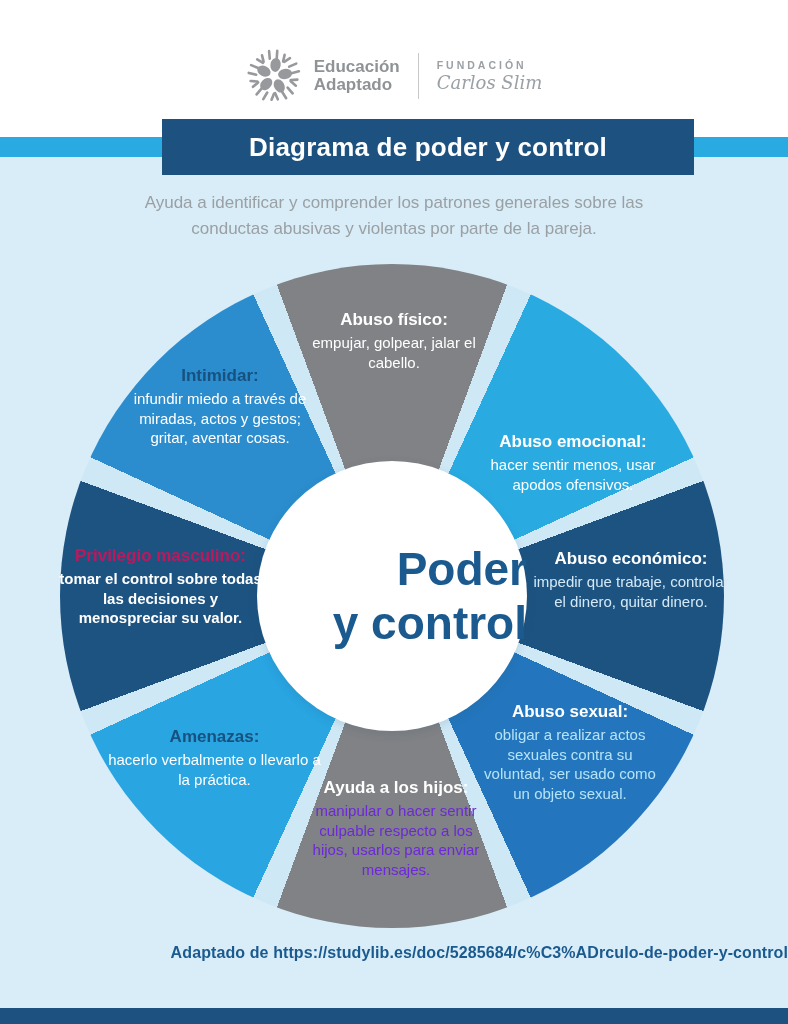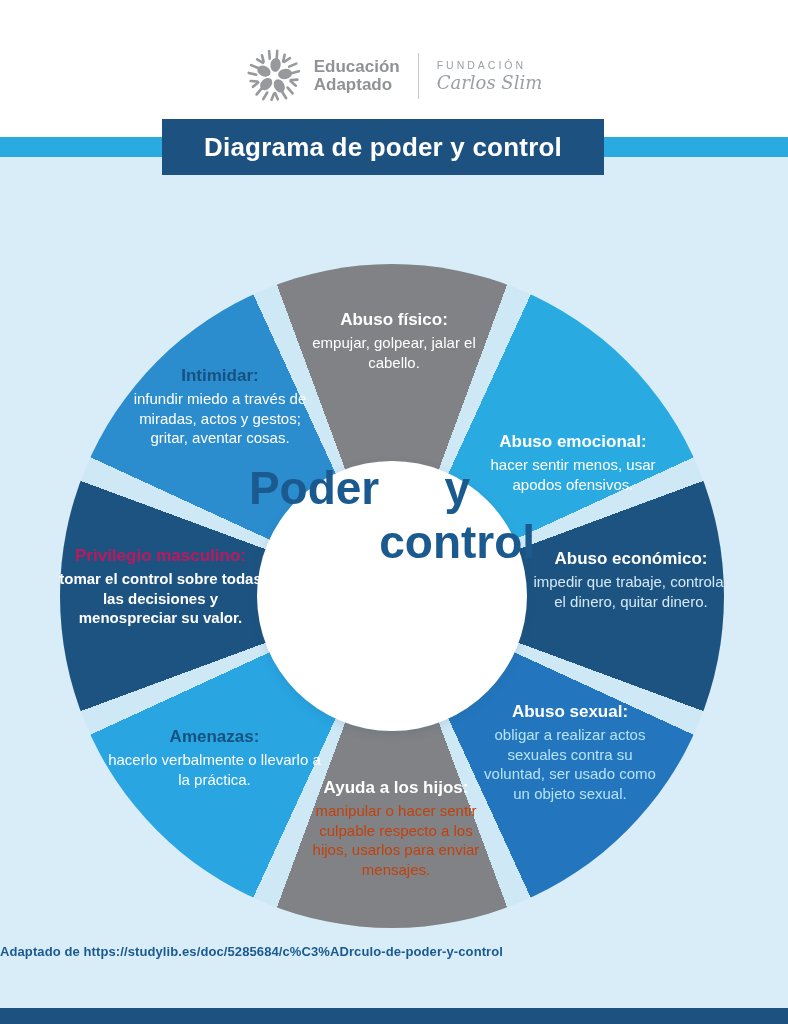--- a/index.html
+++ b/index.html
@@ -8,50 +8,50 @@
 
   
   .white-band{position:absolute;left:0;top:0;width:100%;height:137px;background:#ffffff;}
   .cyan-stripe{position:absolute;left:0;top:137px;width:100%;height:20px;background:var(--stripe,#29abe2);}
 
   
   .logo-row{position:absolute;left:0;top:48px;width:100%;display:flex;justify-content:center;align-items:center;gap:12px;}
   .brand-text{color:var(--logo_gray,#8f9396);font-weight:bold;font-size:17px;line-height:1.08;}
   .logo-divider{width:1px;height:46px;background:#c6c8ca;margin:0 6px;}
   .partner{display:flex;flex-direction:column;justify-content:center;}
-  .partner-label{color:#9aa0a4;font-size:10.5px;letter-spacing:3px;font-weight:normal;}
+  .partner-label{color:#9aa0a4;font-size:10.5px;letter-spacing:3px;font-weight:bold;}
   .partner-name{color:#9aa0a4;font-size:18px;font-family:"DejaVu Serif",serif;font-style:italic;margin-top:1px;}
 
   
-  .banner{position:absolute;left:162px;top:119px;width:442px;height:56px;background:var(--banner,#1d5180);display:flex;align-items:center;justify-content:center;z-index:3;}
+  .banner{position:absolute;left:162px;top:119px;width:532px;height:56px;background:var(--banner,#1d5180);display:flex;align-items:center;justify-content:center;z-index:3;}
   .banner-title{color:#ffffff;font-weight:bold;font-size:26px;letter-spacing:0.2px;}
 
   
   .intro{position:absolute;left:0;top:190px;width:100%;text-align:center;color:var(--intro_text,#9aa0a4);font-size:17px;line-height:1.5;}
 
   
   .wheel{position:absolute;left:60px;top:264px;width:664px;height:664px;border-radius:50%;}
-  .center-circle{position:absolute;left:257px;top:461px;width:270px;height:270px;border-radius:50%;background:#ffffff;box-shadow:0 3px 10px rgba(40,80,110,0.15);display:flex;align-items:flex-start;justify-content:center;}
+  .center-circle{position:absolute;left:257px;top:461px;width:270px;height:270px;border-radius:50%;background:#ffffff;box-shadow:0 3px 10px rgba(40,80,110,0.15);display:flex;flex-direction:column;align-items:flex-end;justify-content:center;}
   .center-title{color:var(--heading_navy,#1b5a8f);font-weight:bold;font-size:46px;line-height:1.18;text-align:center;}
 
   .seg-label{position:absolute;text-align:center;z-index:2;}
   .seg-title{font-weight:bold;font-size:17px;margin-bottom:3px;}
   .seg-desc{font-size:15px;line-height:1.3;text-align:center;}
 
   .pos-fisico{left:294px;top:310px;width:200px;}
   .pos-emocional{left:466px;top:392px;width:214px;margin-top:40px;}
   .pos-economico{left:531px;top:549px;width:200px;}
   .pos-sexual{left:481px;top:702px;width:178px;}
   .pos-hijos{left:305px;top:778px;width:182px;}
   .pos-amenazas{left:107px;top:727px;width:215px;}
   .pos-masculino{left:58px;top:546px;width:205px;}
   .pos-intimidar{left:125px;top:366px;width:190px;}
 
   
-  .attribution{position:absolute;left:0;top:944px;width:100%;text-align:left;color:var(--heading_navy,#1b5a8f);font-size:13px;font-weight:bold;letter-spacing:0.1px;}
+  .attribution{position:absolute;left:0;top:944px;width:100%;text-align:right;color:var(--heading_navy,#1b5a8f);font-size:16px;font-weight:bold;letter-spacing:0.1px;}
   .bottom-bar{position:absolute;left:0;bottom:0;width:100%;height:16px;background:var(--banner,#1d5180);}
 </style>
 </head>
 <body>
 
 <div id="page">
 
   <div class="white-band"></div>
   <div class="cyan-stripe"></div>
 
@@ -79,20 +79,24 @@
     <div class="partner">
       <div class="partner-label">FUNDACIÓN</div>
       <div class="partner-name">Carlos Slim</div>
     </div>
   </div>
 
   <div class="banner">
     <div class="banner-title">Diagrama de poder y control</div>
   </div>
 
+  <div class="intro">
+    <div>Ayuda a identificar y comprender los patrones generales sobre las</div>
+    <div>conductas abusivas y violentas por parte de la pareja.</div>
+  </div>
 
   <div class="wheel" id="wheel" style="background: conic-gradient(from -22.5deg, rgb(207, 232, 246) 0deg, rgb(207, 232, 246) 2.2deg, rgb(128, 130, 133) 2.2deg, rgb(128, 130, 133) 42.8deg, rgb(207, 232, 246) 42.8deg, rgb(207, 232, 246) 45deg, rgb(207, 232, 246) 45deg, rgb(207, 232, 246) 47.2deg, rgb(41, 171, 226) 47.2deg, rgb(41, 171, 226) 87.8deg, rgb(207, 232, 246) 87.8deg, rgb(207, 232, 246) 90deg, rgb(207, 232, 246) 90deg, rgb(207, 232, 246) 92.2deg, rgb(29, 83, 129) 92.2deg, rgb(29, 83, 129) 132.8deg, rgb(207, 232, 246) 132.8deg, rgb(207, 232, 246) 135deg, rgb(207, 232, 246) 135deg, rgb(207, 232, 246) 137.2deg, rgb(35, 118, 189) 137.2deg, rgb(35, 118, 189) 177.8deg, rgb(207, 232, 246) 177.8deg, rgb(207, 232, 246) 180deg, rgb(207, 232, 246) 180deg, rgb(207, 232, 246) 182.2deg, rgb(128, 130, 133) 182.2deg, rgb(128, 130, 133) 222.8deg, rgb(207, 232, 246) 222.8deg, rgb(207, 232, 246) 225deg, rgb(207, 232, 246) 225deg, rgb(207, 232, 246) 227.2deg, rgb(41, 165, 226) 227.2deg, rgb(41, 165, 226) 267.8deg, rgb(207, 232, 246) 267.8deg, rgb(207, 232, 246) 270deg, rgb(207, 232, 246) 270deg, rgb(207, 232, 246) 272.2deg, rgb(29, 83, 129) 272.2deg, rgb(29, 83, 129) 312.8deg, rgb(207, 232, 246) 312.8deg, rgb(207, 232, 246) 315deg, rgb(207, 232, 246) 315deg, rgb(207, 232, 246) 317.2deg, rgb(43, 141, 206) 317.2deg, rgb(43, 141, 206) 357.8deg, rgb(207, 232, 246) 357.8deg, rgb(207, 232, 246) 360deg);"></div>
 
   <div class="seg-label pos-fisico">
     <div class="seg-title" style="color: rgb(255, 255, 255);">Abuso físico:</div>
     <div class="seg-desc" style="color: rgb(255, 255, 255);">empujar, golpear, jalar el cabello.</div>
   </div>
   <div class="seg-label pos-emocional">
     <div class="seg-title" style="color: rgb(255, 255, 255);">Abuso emocional:</div>
     <div class="seg-desc" style="color: rgb(255, 255, 255);">hacer sentir menos, usar apodos ofensivos.</div>
@@ -100,21 +104,21 @@
   <div class="seg-label pos-economico">
     <div class="seg-title" style="color: rgb(255, 255, 255);">Abuso económico:</div>
     <div class="seg-desc" style="color: rgb(212, 233, 247);">impedir que trabaje, controlar el dinero, quitar dinero.</div>
   </div>
   <div class="seg-label pos-sexual">
     <div class="seg-title" style="color: rgb(255, 255, 255);">Abuso sexual:</div>
     <div class="seg-desc" style="color: rgb(181, 227, 247);">obligar a realizar actos sexuales contra su voluntad, ser usado como un objeto sexual.</div>
   </div>
   <div class="seg-label pos-hijos">
     <div class="seg-title" style="color: rgb(255, 255, 255);">Ayuda a los hijos:</div>
-    <div class="seg-desc" style="color: #c2410c;">manipular o hacer sentir culpable respecto a los hijos, usarlos para enviar mensajes.</div>
+    <div class="seg-desc" style="color: #6d28d9;">manipular o hacer sentir culpable respecto a los hijos, usarlos para enviar mensajes.</div>
   </div>
   <div class="seg-label pos-amenazas">
     <div class="seg-title" style="color: rgb(23, 81, 127);">Amenazas:</div>
     <div class="seg-desc" style="color: rgb(255, 255, 255);">hacerlo verbalmente o llevarlo a la práctica.</div>
   </div>
   <div class="seg-label pos-masculino">
     <div class="seg-title" style="color: #be185d;">Privilegio masculino:</div>
     <div class="seg-desc" style="color: rgb(255, 255, 255); font-weight: bold;">tomar el control sobre todas las decisiones y menospreciar su valor.</div>
   </div>
   <div class="seg-label pos-intimidar">

